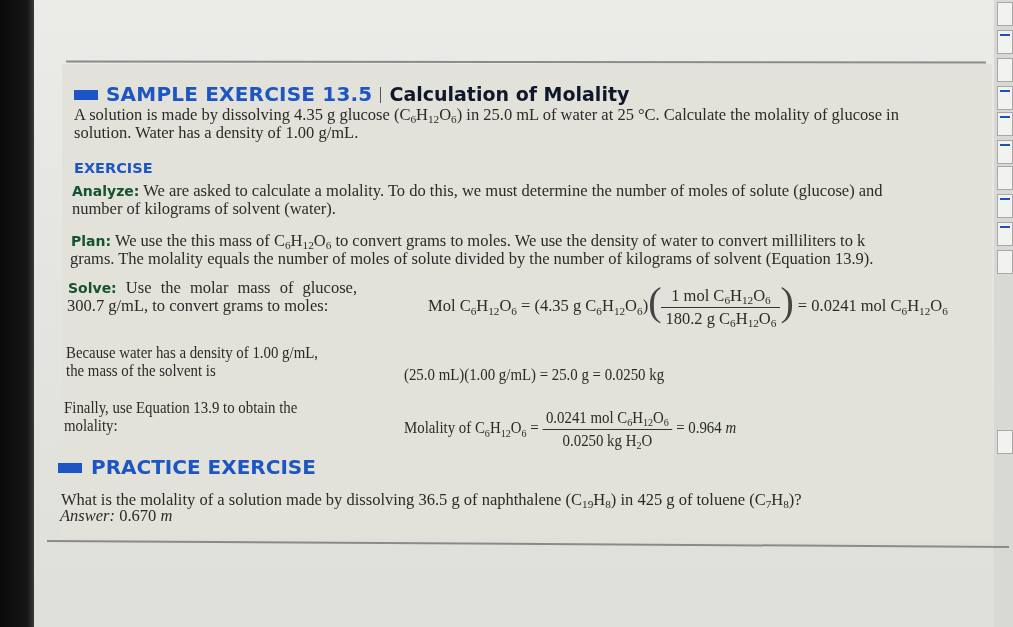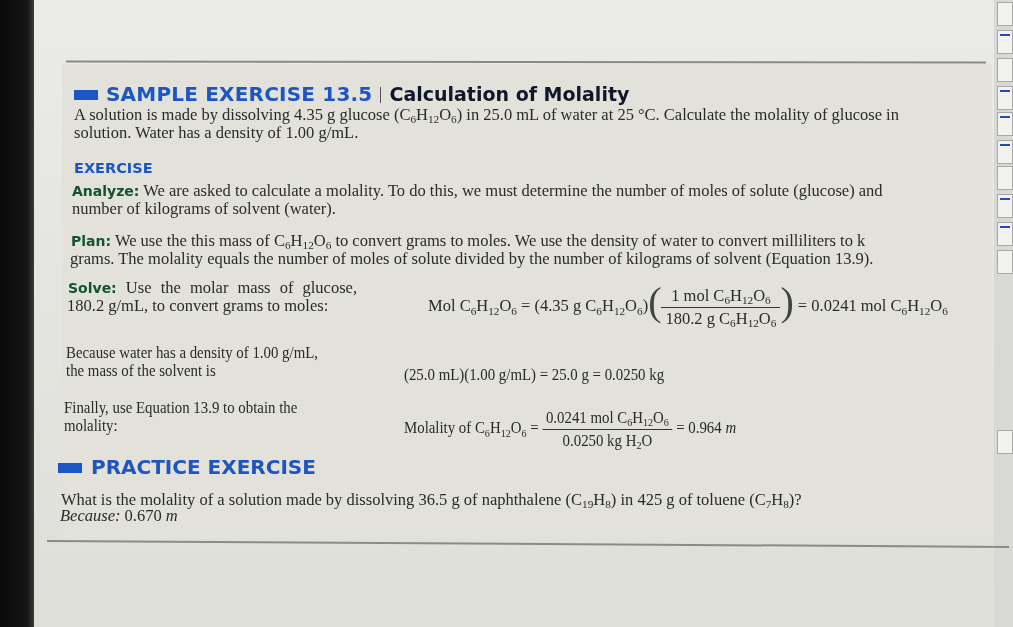--- a/index.html
+++ b/index.html
@@ -101,21 +101,21 @@
 <div class="txt" style="left:72px; top:199px;">number of kilograms of solvent (water).</div>
 
 <div class="txt" style="left:71px; top:231px;">
   <span class="label">Plan:</span><span> We use the this mass of C</span><sub>6</sub><span>H</span><sub>12</sub><span>O</span><sub>6</sub><span> to convert grams to moles. We use the density of water to convert milliliters to k</span>
 </div>
 <div class="txt" style="left:70px; top:249px;">grams. The molality equals the number of moles of solute divided by the number of kilograms of solvent (Equation 13.9).</div>
 
 <div class="txt" style="left:68px; top:278px; word-spacing:5px;">
   <span class="label" style="word-spacing:0">Solve:</span><span> Use the molar mass of glucose,</span>
 </div>
-<div class="txt" style="left:67px; top:296px;">180.2 g/mL, to convert grams to moles:</div>
+<div class="txt" style="left:67px; top:296px;">300.7 g/mL, to convert grams to moles:</div>
 
 <div class="txt" style="left:428px; top:286px; line-height:20px;">
   <span>Mol C</span><sub>6</sub><span>H</span><sub>12</sub><span>O</span><sub>6</sub><span> = (4.35 g C</span><sub>6</sub><span>H</span><sub>12</sub><span>O</span><sub>6</sub>)<span class="paren">(</span><span class="frac"><span class="num"><span>1 mol C</span><sub>6</sub><span>H</span><sub>12</sub><span>O</span><sub>6</sub></span><span class="den"><span>180.2 g C</span><sub>6</sub><span>H</span><sub>12</sub><span>O</span><sub>6</sub></span></span><span class="paren">)</span><span> = 0.0241 mol C</span><sub>6</sub><span>H</span><sub>12</sub><span>O</span><sub>6</sub>
 </div>
 
 <div class="txt narrow" style="left:66px; top:343px;">Because water has a density of 1.00 g/mL,</div>
 <div class="txt narrow" style="left:66px; top:361px;">the mass of the solvent is</div>
 <div class="txt narrow" style="left:404px; top:365px;">(25.0 mL)(1.00 g/mL) = 25.0 g = 0.0250 kg</div>
 
 <div class="txt narrow" style="left:64px; top:398px;">Finally, use Equation 13.9 to obtain the</div>
@@ -124,16 +124,16 @@
 <div class="txt narrow" style="left:404px; top:408px; line-height:20px;">
   <span>Molality of C</span><sub>6</sub><span>H</span><sub>12</sub><span>O</span><sub>6</sub> = <span class="frac"><span class="num"><span>0.0241 mol C</span><sub>6</sub><span>H</span><sub>12</sub><span>O</span><sub>6</sub></span><span class="den"><span>0.0250 kg H</span><sub>2</sub><span>O</span></span></span><span> = 0.964 </span><i class="m">m</i>
 </div>
 
 <div class="blue-block" style="left:58px; top:463px;"></div>
 <div class="txt sans blue" style="left:91px; top:458px; font-weight:bold; font-size:20px;">PRACTICE EXERCISE</div>
 <div class="txt" style="left:61px; top:490px;">
   <span>What is the molality of a solution made by dissolving 36.5 g of naphthalene (C</span><sub>19</sub><span>H</span><sub>8</sub><span>) in 425 g of toluene (C</span><sub>7</sub><span>H</span><sub>8</sub><span>)?</span>
 </div>
 <div class="txt" style="left:60px; top:506px;">
-  <i>Because:</i><span> 0.670 </span><i class="m">m</i>
+  <i>Answer:</i><span> 0.670 </span><i class="m">m</i>
 </div>
 
 <div class="rule-bottom"></div>
 
 </body></html>

